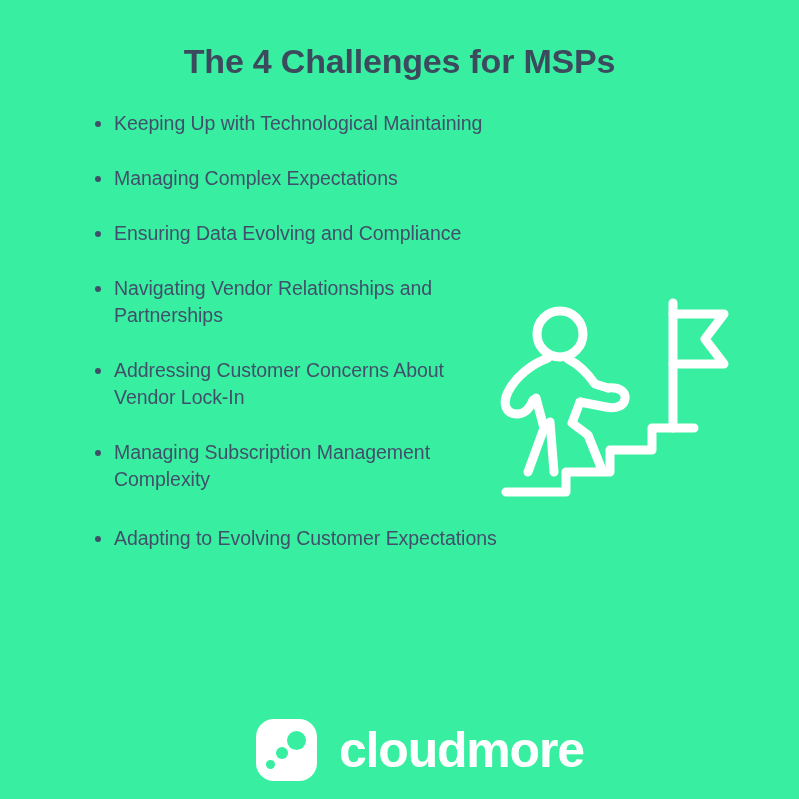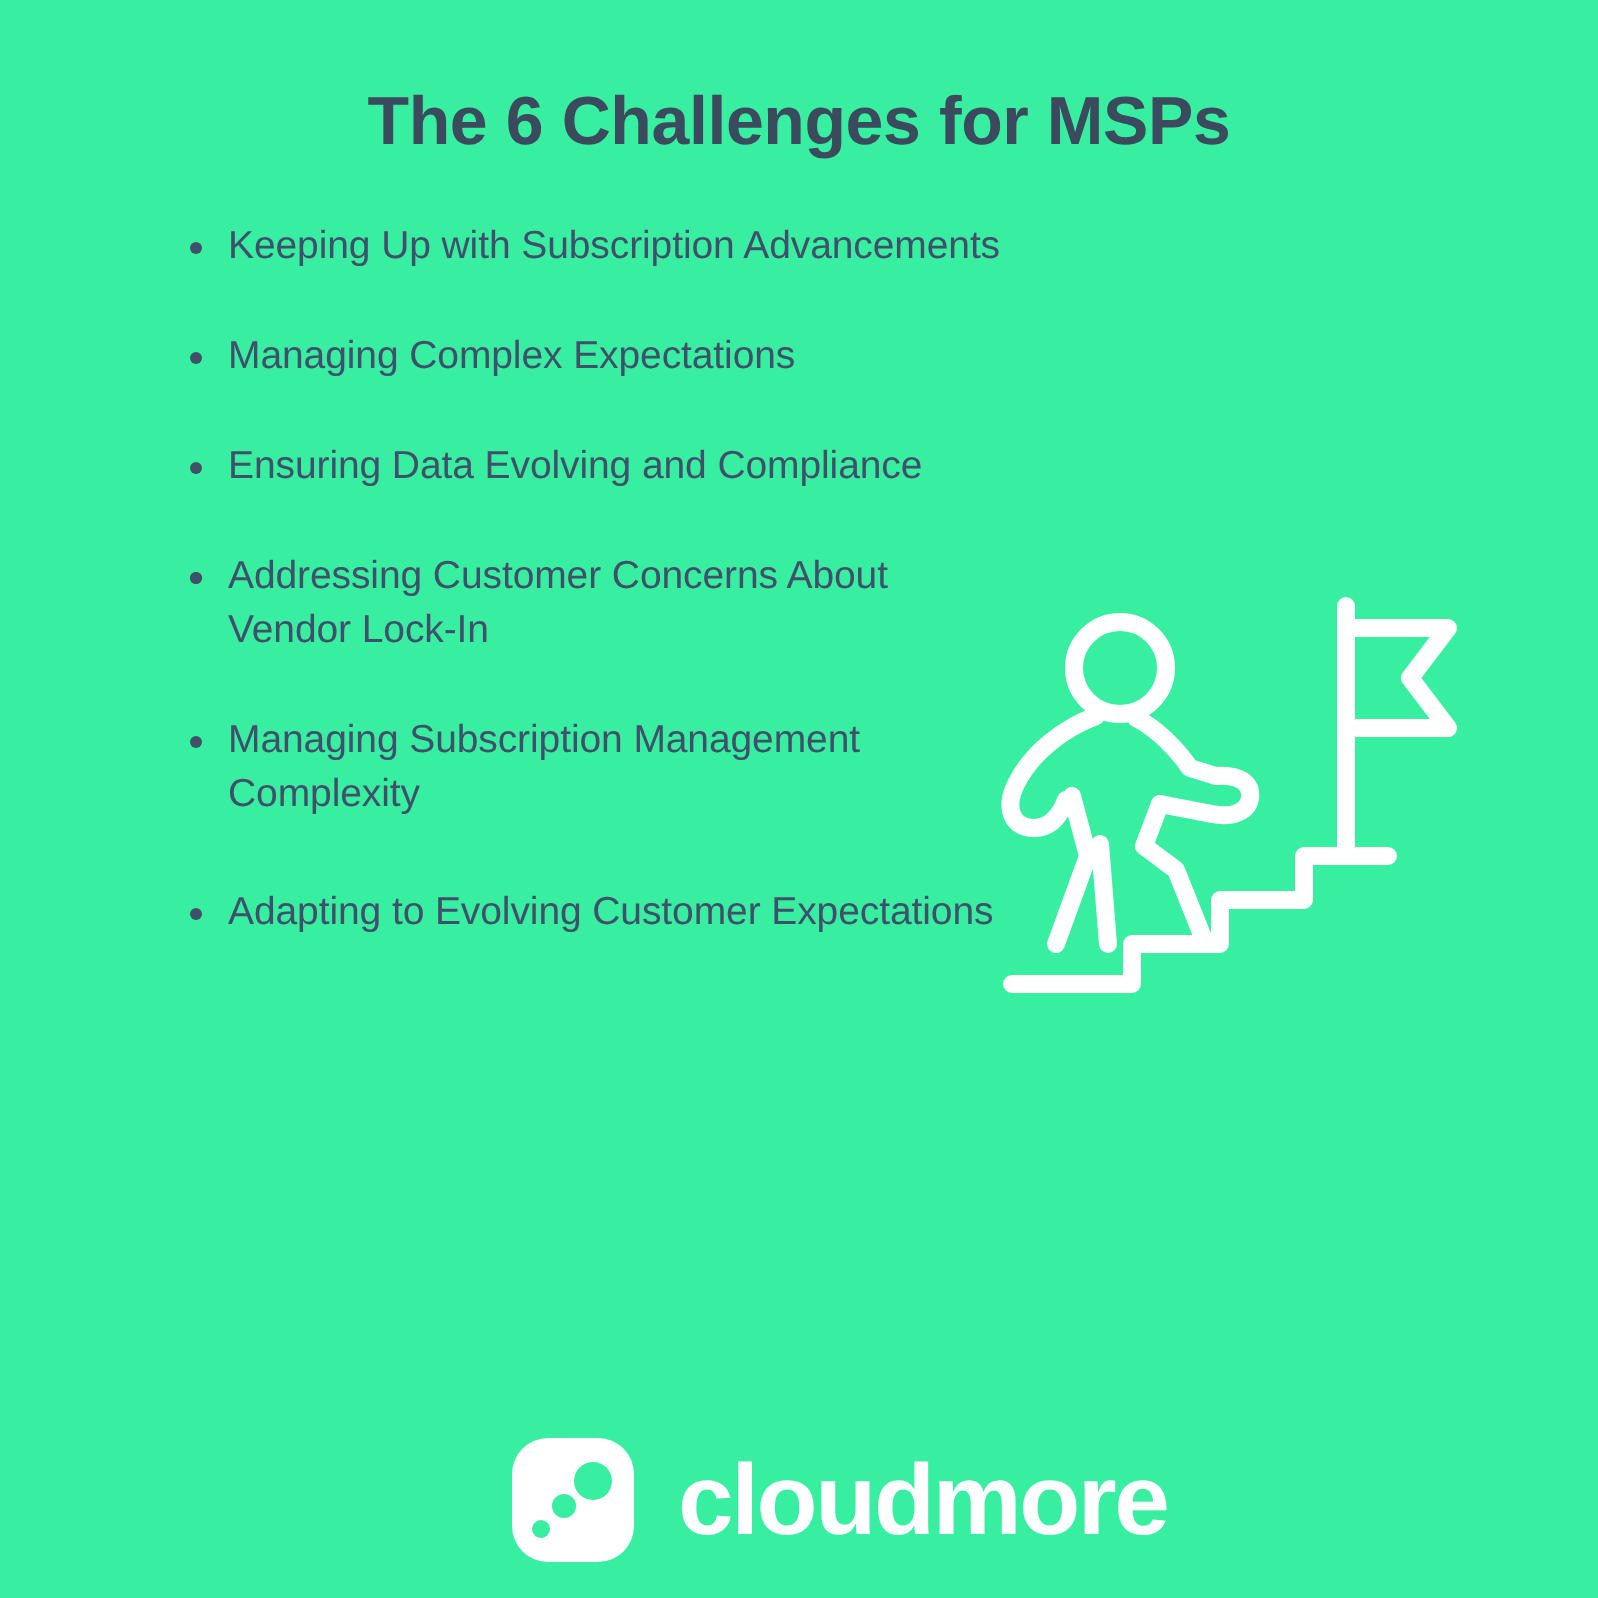--- a/index.html
+++ b/index.html
@@ -116,37 +116,38 @@
     letter-spacing: -1.2px;
     line-height: 1;
     font-family: "Liberation Sans", sans-serif;
   }
 </style>
 </head>
 <body>
 
 <div class="poster">
 
-  <h1 class="title">The 6 Challenges for MSPs</h1>
+  <h1 class="title">The 4 Challenges for MSPs</h1>
 
   <ul class="challenge-list">
     <li class="challenge-item">
       <span class="bullet"></span>
-      <span>Keeping Up with Subscription Advancements</span>
+      <span>Keeping Up with Technological Maintaining</span>
     </li>
     <li class="challenge-item">
       <span class="bullet"></span>
       <span>Managing Complex Expectations</span>
     </li>
     <li class="challenge-item">
       <span class="bullet"></span>
       <span>Ensuring Data Evolving and Compliance</span>
     </li>
     <li class="challenge-item">
       <span class="bullet"></span>
+      <span>Navigating Vendor Relationships and Partnerships</span>
     </li>
     <li class="challenge-item">
       <span class="bullet"></span>
       <span>Addressing Customer Concerns About Vendor Lock-In</span>
     </li>
     <li class="challenge-item">
       <span class="bullet"></span>
       <span>Managing Subscription Management Complexity</span>
     </li>
     <li class="challenge-item">

